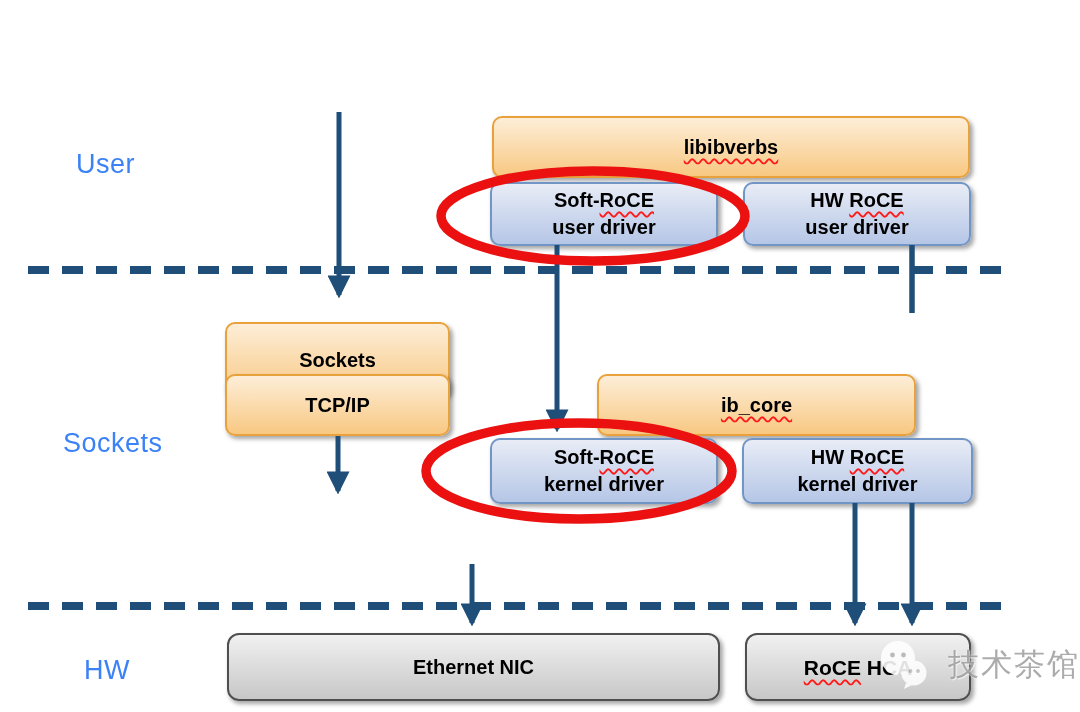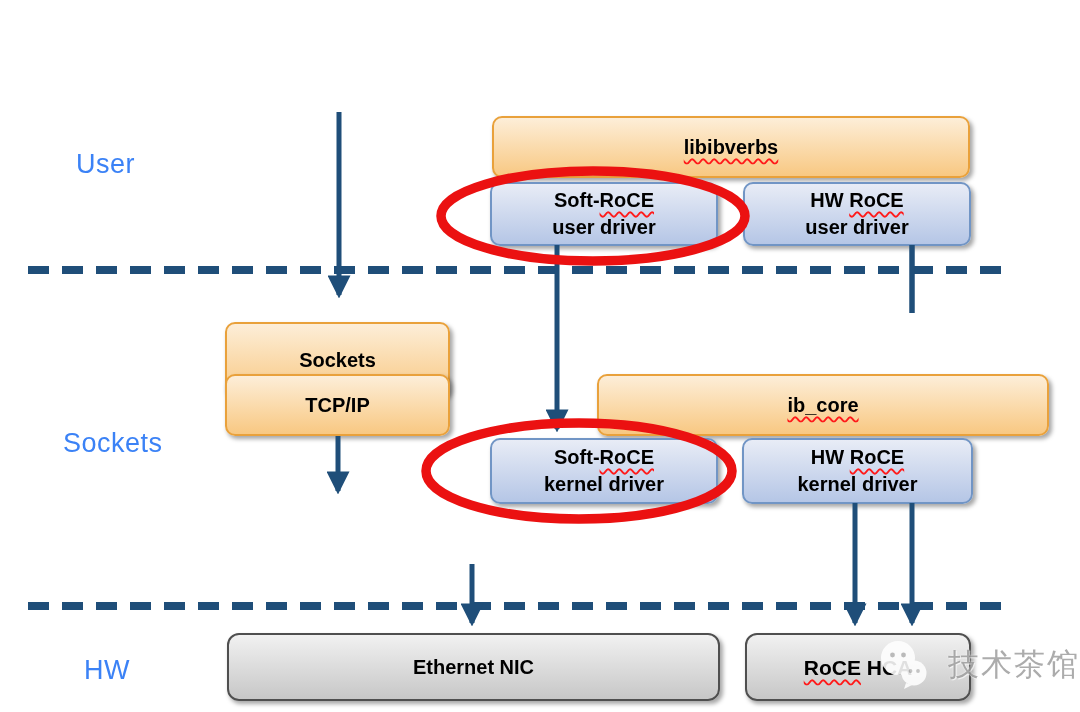--- a/index.html
+++ b/index.html
@@ -73,21 +73,21 @@
 
   <div class="box orange" style="left:225px; top:311px; width:225px; height:76px;margin-top:11px;">
     <div>Sockets</div>
   </div>
 
   <div class="box orange" style="left:225px; top:374px; width:225px; height:62px;">
     <div>TCP/IP</div>
   </div>
 
 
-  <div class="box orange" style="left:597px; top:374px; width:452px; height:62px;">
+  <div class="box orange" style="left:597px; top:374px; width:319px; height:62px;">
     <div class="sq">ib_core</div>
   </div>
 
 
   <div class="box blue" style="left:490px; top:438px; width:228px; height:66px;">
     <div><span>Soft-</span><span class="sq">RoCE</span></div>
     <div>kernel driver</div>
   </div>
 
   <div class="box blue" style="left:742px; top:438px; width:231px; height:66px;">

